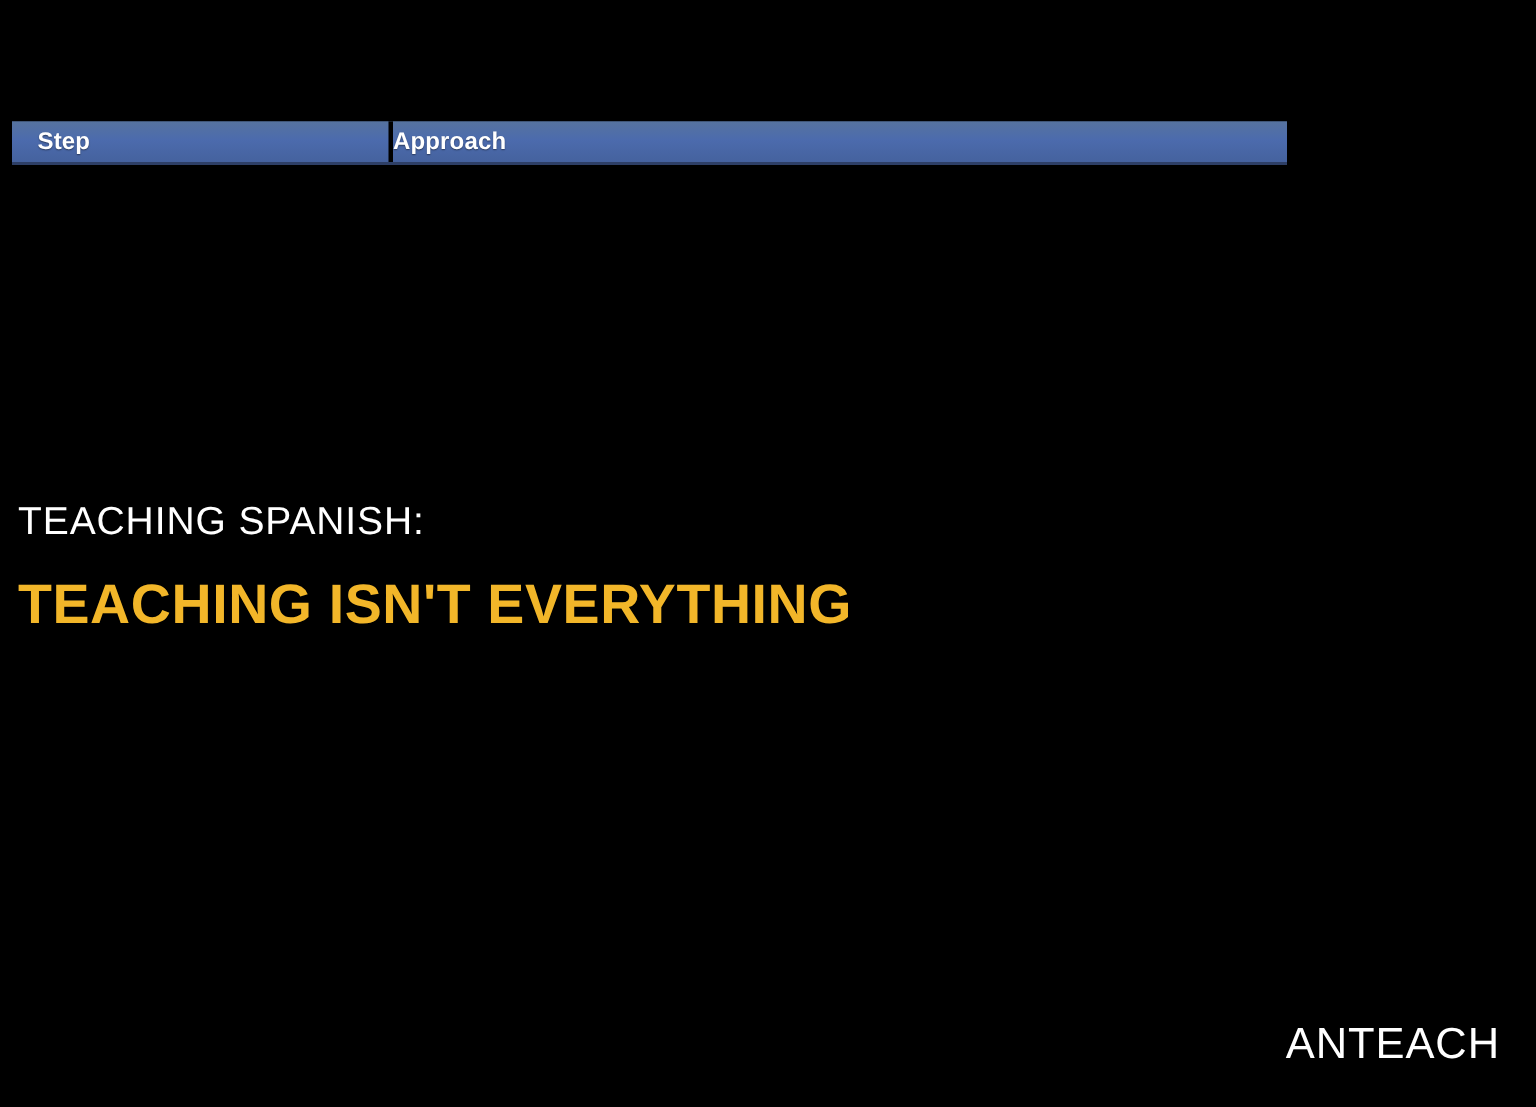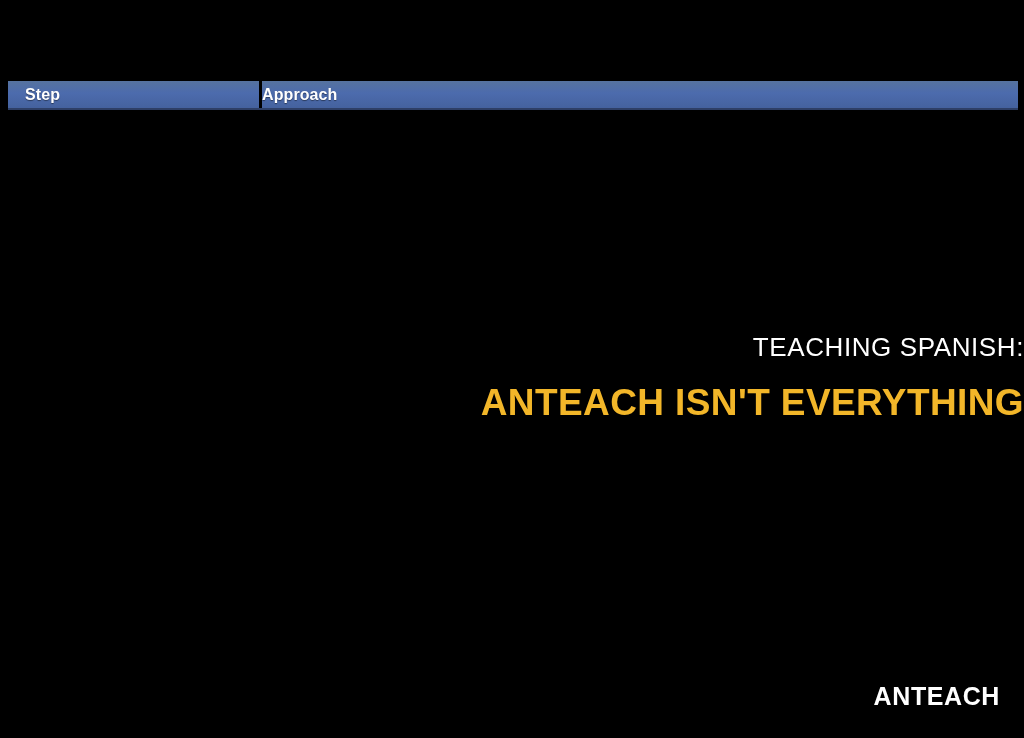--- a/index.html
+++ b/index.html
@@ -19,21 +19,21 @@
     position: absolute;
     inset: 0;
     background: #000000;
   }
 
   
   .table-header {
     position: absolute;
     left: 8px;
     top: 81px;
-    width: 1010px;
+    width: 850px;
     height: 29px;
     display: flex;
     box-sizing: border-box;
     background: linear-gradient(to bottom, #51709E 0%, #4B6AAE 45%, #46639F 100%);
     border-bottom: 2px solid #2E3F66;
   }
   .th-cell {
     height: 100%;
     display: flex;
     align-items: center;
@@ -51,24 +51,24 @@
     border-right: 3px solid #000000;
   }
   .th-approach {
     flex: 1 1 auto;
     padding-left: 0;
   }
 
   
   .title-block {
     position: absolute;
-    left: 12px;
+    left: 0;
     right: 0;
     top: 330px;
-    text-align: right;
+    text-align: left;
     padding-left: 12px;
   }
   .title-line1 {
     display: block;
     color: #FFFFFF;
     font-size: 26px;
     font-weight: 400;
     letter-spacing: 0.6px;
     line-height: 34px;
   }
@@ -81,36 +81,36 @@
     line-height: 50px;
     margin-top: 14px;
   }
 
   
   .brand {
     position: absolute;
     right: 24px;
     top: 680px;
     color: #FFFFFF;
-    font-size: 25px;
-    font-weight: bold;
+    font-size: 29px;
+    font-weight: normal;
     letter-spacing: 0.6px;
     line-height: 33px;
   }
 </style>
 </head>
 <body>
 
 <div id="slide">
 
   <div class="table-header">
     <div class="th-cell th-step">Step</div>
     <div class="th-cell th-approach">Approach</div>
   </div>
 
   <div class="title-block">
     <span class="title-line1">TEACHING SPANISH:</span>
-    <span class="title-line2">ANTEACH ISN'T EVERYTHING</span>
+    <span class="title-line2">TEACHING ISN'T EVERYTHING</span>
   </div>
 
   <div class="brand">ANTEACH</div>
 
 </div>
 
 </body></html>

